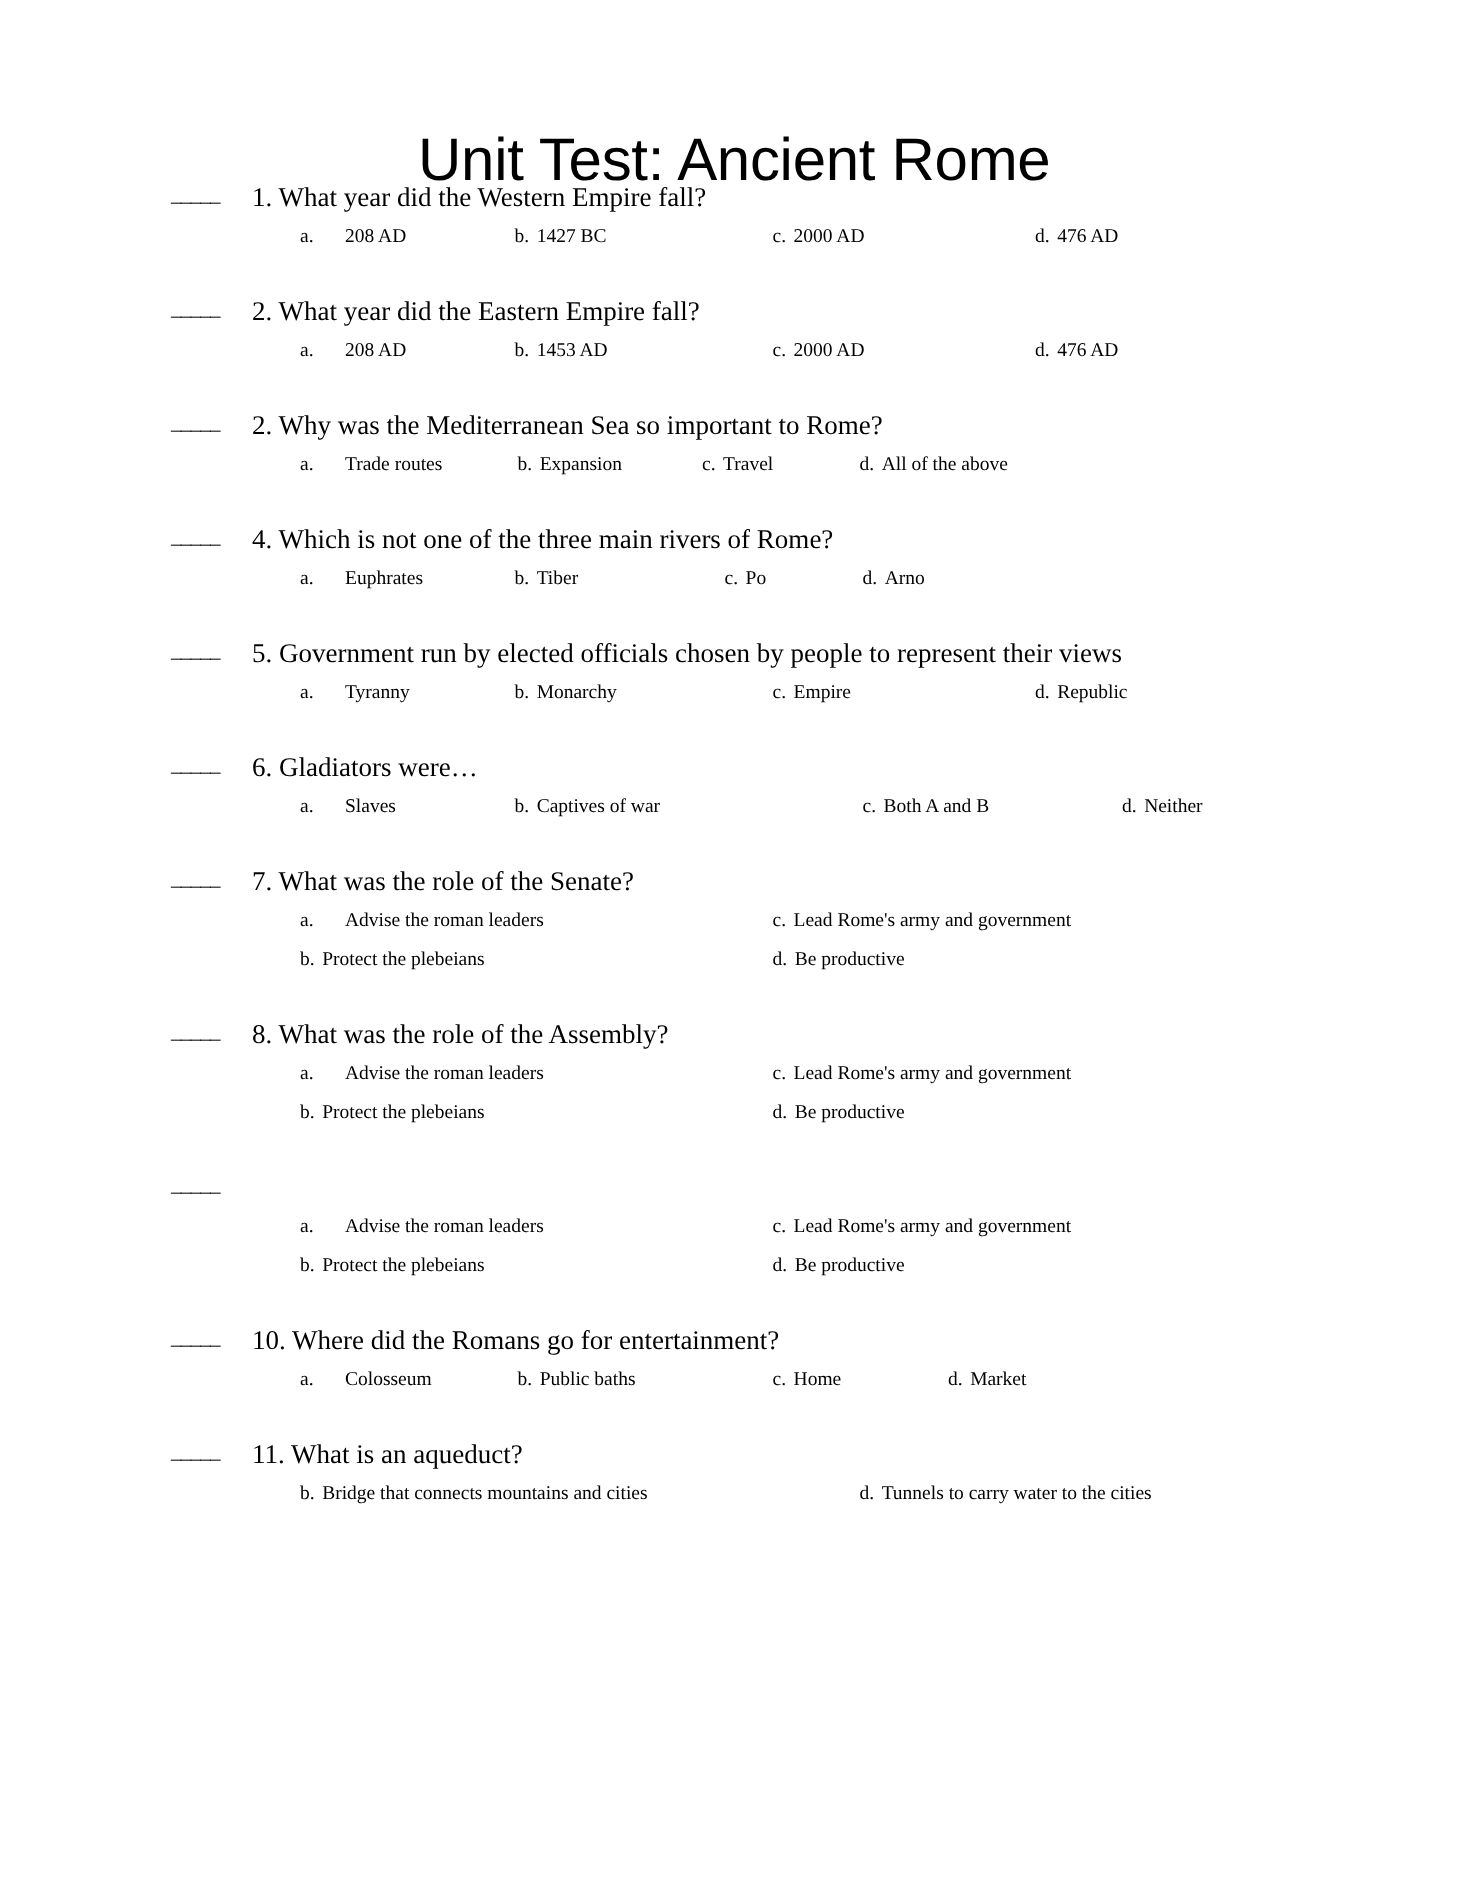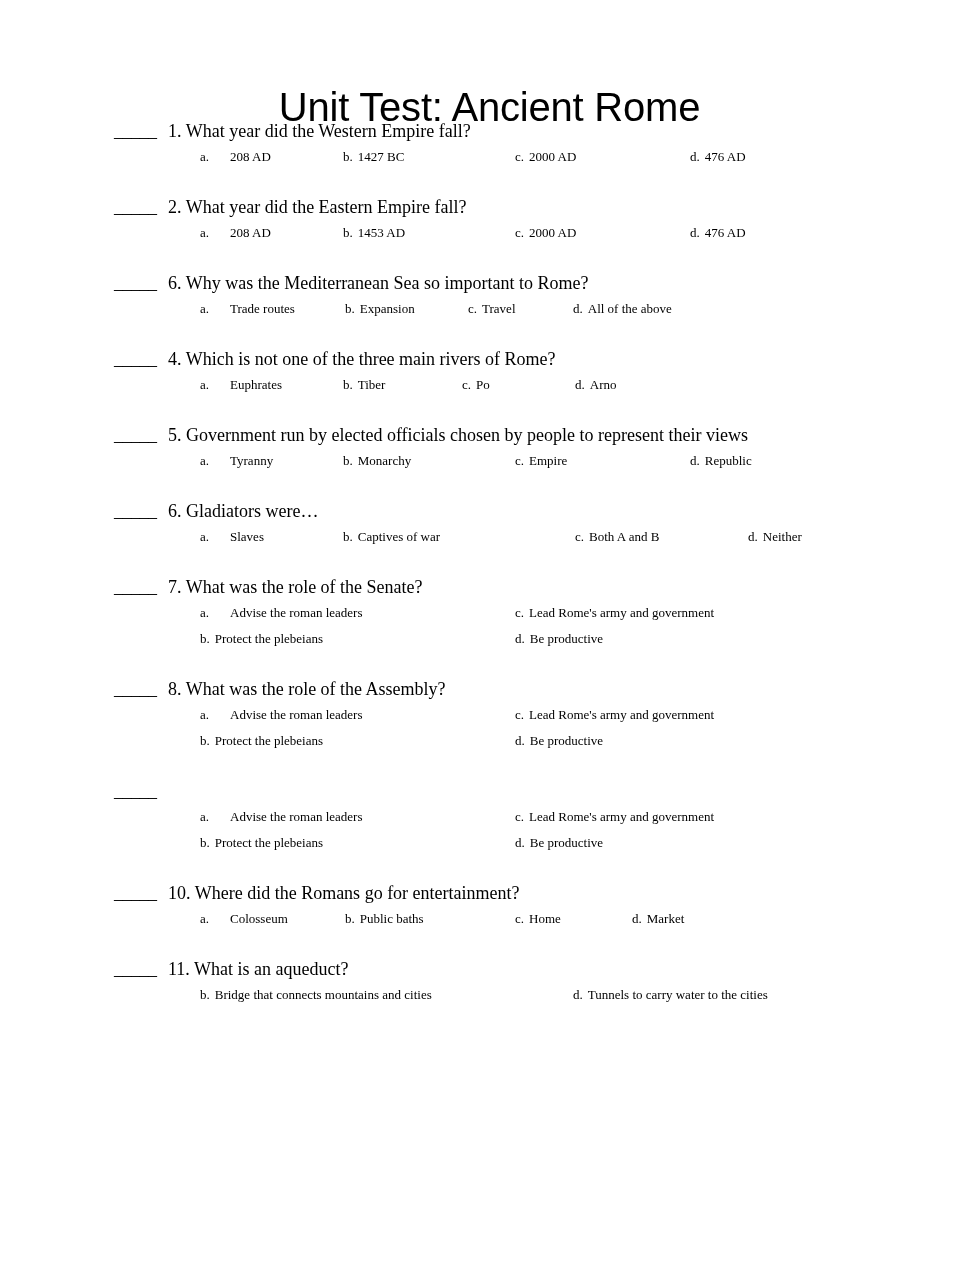--- a/index.html
+++ b/index.html
@@ -57,21 +57,21 @@
     font-size: 19px;
     white-space: pre;
   }
   .q-blank {
     position: absolute;
     left: 114px;
     top: 0;
     width: 46px;
     height: 26px;
     line-height: 26px;
-    font-size: 18px;
+    font-size: 14px;
     letter-spacing: -0.5px;
     white-space: pre;
   }
   .q-text {
     position: absolute;
     left: 168px;
     top: 0;
     height: 26px;
     line-height: 26px;
     font-size: 18px;
@@ -130,34 +130,34 @@
       <div class="question-block">
         <div class="q-stem"><span class="q-blank">_____</span><span class="q-text">2. What year did the Eastern Empire fall?</span></div>
         <div class="answer-row">
           <span class="opt opt-a" style="left: 200px;"><span class="opt-letter">a.</span><span class="opt-text">208 AD</span></span>
           <span class="opt" style="left: 343px;"><span class="opt-letter">b.</span><span class="opt-text">1453 AD</span></span>
           <span class="opt" style="left: 515px;"><span class="opt-letter">c.</span><span class="opt-text">2000 AD</span></span>
           <span class="opt" style="left: 690px;"><span class="opt-letter">d.</span><span class="opt-text">476 AD</span></span>
         </div>
       </div>
       <div class="question-block">
-        <div class="q-stem"><span class="q-blank">_____</span><span class="q-text">6. Why was the Mediterranean Sea so important to Rome?</span></div>
+        <div class="q-stem"><span class="q-blank">_____</span><span class="q-text">2. Why was the Mediterranean Sea so important to Rome?</span></div>
         <div class="answer-row">
           <span class="opt opt-a" style="left: 200px;"><span class="opt-letter">a.</span><span class="opt-text">Trade routes</span></span>
           <span class="opt" style="left: 345px;"><span class="opt-letter">b.</span><span class="opt-text">Expansion</span></span>
           <span class="opt" style="left: 468px;"><span class="opt-letter">c.</span><span class="opt-text">Travel</span></span>
           <span class="opt" style="left: 573px;"><span class="opt-letter">d.</span><span class="opt-text">All of the above</span></span>
         </div>
       </div>
       <div class="question-block">
         <div class="q-stem"><span class="q-blank">_____</span><span class="q-text">4. Which is not one of the three main rivers of Rome?</span></div>
         <div class="answer-row">
           <span class="opt opt-a" style="left: 200px;"><span class="opt-letter">a.</span><span class="opt-text">Euphrates</span></span>
           <span class="opt" style="left: 343px;"><span class="opt-letter">b.</span><span class="opt-text">Tiber</span></span>
-          <span class="opt" style="left: 462px;"><span class="opt-letter">c.</span><span class="opt-text">Po</span></span>
+          <span class="opt" style="left: 483px;"><span class="opt-letter">c.</span><span class="opt-text">Po</span></span>
           <span class="opt" style="left: 575px;"><span class="opt-letter">d.</span><span class="opt-text">Arno</span></span>
         </div>
       </div>
       <div class="question-block">
         <div class="q-stem"><span class="q-blank">_____</span><span class="q-text">5. Government run by elected officials chosen by people to represent their views</span></div>
         <div class="answer-row">
           <span class="opt opt-a" style="left: 200px;"><span class="opt-letter">a.</span><span class="opt-text">Tyranny</span></span>
           <span class="opt" style="left: 343px;"><span class="opt-letter">b.</span><span class="opt-text">Monarchy</span></span>
           <span class="opt" style="left: 515px;"><span class="opt-letter">c.</span><span class="opt-text">Empire</span></span>
           <span class="opt" style="left: 690px;"><span class="opt-letter">d.</span><span class="opt-text">Republic</span></span>

